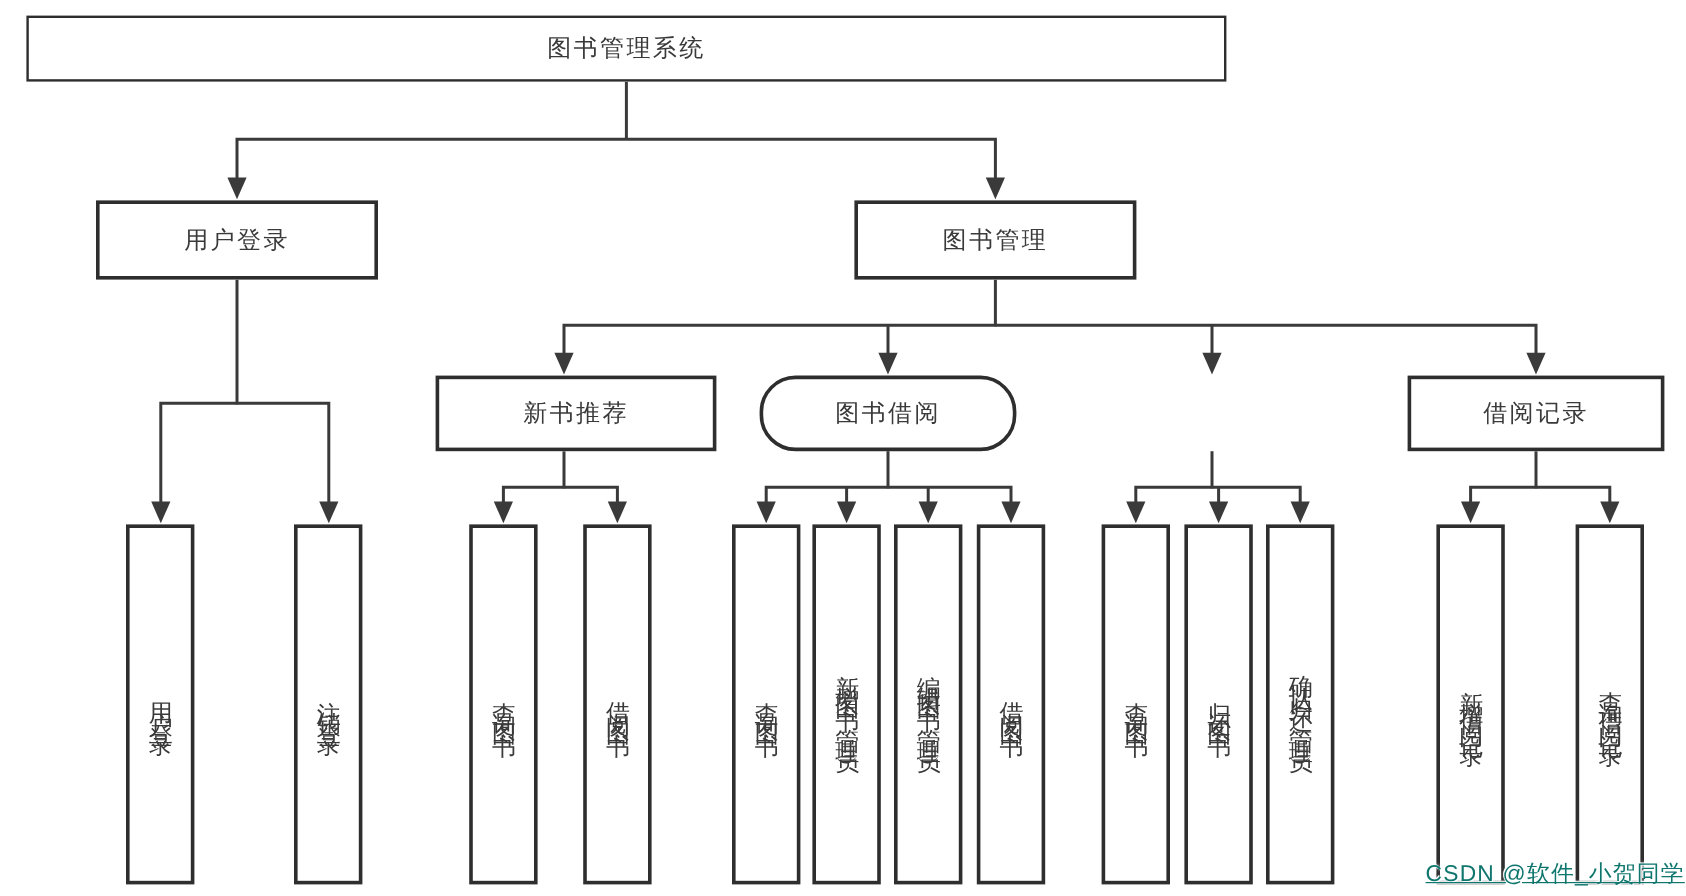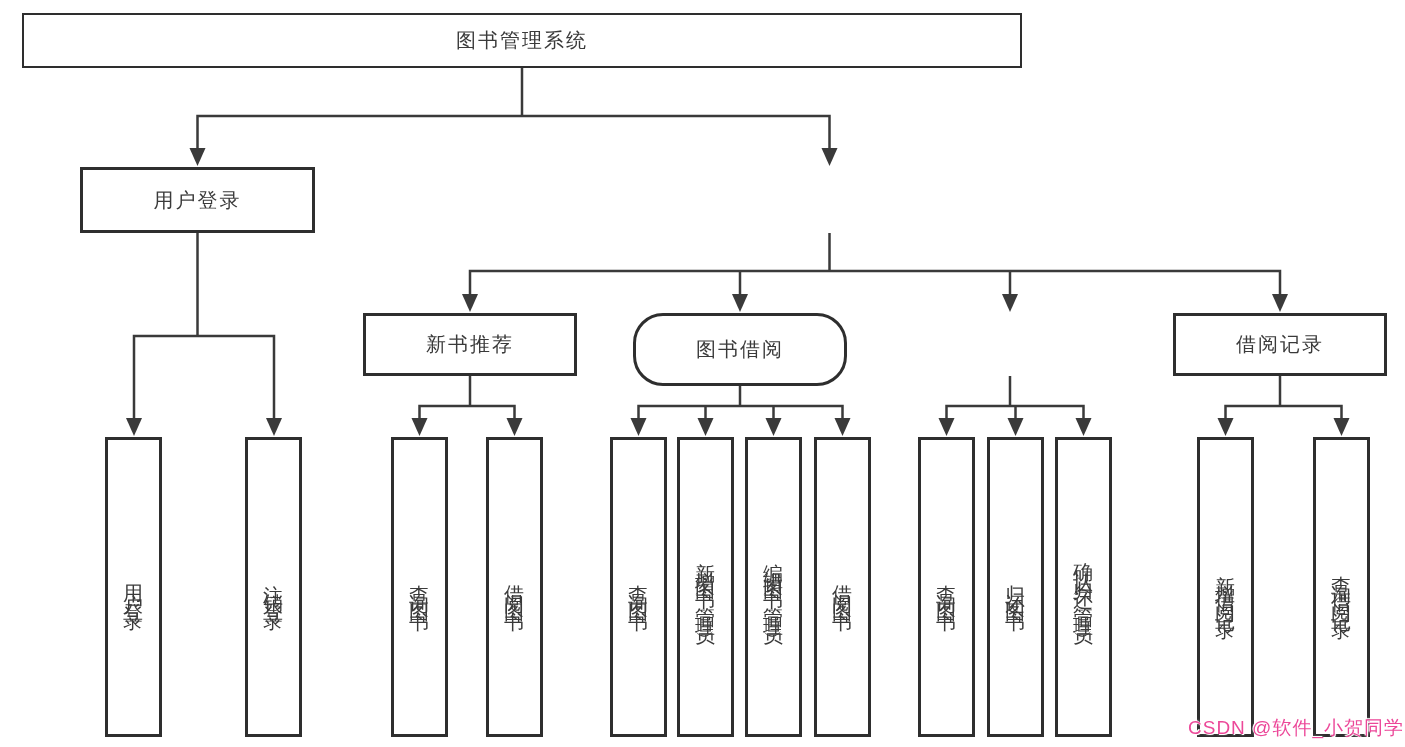--- a/index.html
+++ b/index.html
@@ -36,22 +36,22 @@
     white-space: nowrap;
   }
   .root-box {
     left: 22px; top: 13px; width: 1000px; height: 55px;
     border-width: 2px;
   }
   
   #n-user-login   { left: 80px;  top: 167px; width: 235px; height: 66px; }
   #n-book-mgmt    { left: 712px; top: 167px; width: 235px; height: 66px; }
   
-  #n-new-book     { left: 363px;  top: 313px; width: 214px; height: 63px; }
-  #n-book-borrow  { left: 633px;  top: 313px; width: 214px; height: 73px; border-radius: 30px; }
+  #n-new-book     { left: 363px;  top: 313px; width: 234px; height: 63px; }
+  #n-book-borrow  { left: 633px;  top: 313px; width: 214px; height: 63px; border-radius: 30px; }
   #n-cur-borrow   { left: 903px;  top: 313px; width: 214px; height: 63px; }
   #n-borrow-rec   { left: 1173px; top: 313px; width: 214px; height: 63px; text-align: center; }
   
   .vbox {
     position: absolute;
     top: 437px;
     width: 57px;
     height: 300px;
     background: #ffffff;
     border: 3px solid #2e2e2e;
@@ -80,24 +80,25 @@
   #l-g4c2 { left: 987px; }
   #l-g4c3 { left: 1055px; }
   #l-g5c1 { left: 1197px; }
   #l-g5c2 { left: 1313px; }
   .watermark {
     position: absolute;
     left: 1188px;
     top: 715px;
     font-size: 19px;
     letter-spacing: 1px;
-    color: #ec4899;
+    color: #0f766e;
     text-shadow: 1px 1px 0 #ffffff, -1px -1px 0 #ffffff, 0 0 3px #ffffff;
     white-space: nowrap;
     z-index: 5;
+    text-decoration: underline;
   }
 </style>
 </head>
 <body>
 
 <div class="canvas">
 
   <svg class="connectors" viewBox="0 0 1405 747" xmlns="http://www.w3.org/2000/svg">
     <g stroke="#3a3a3a" stroke-width="2.5" fill="none">
 
@@ -149,20 +150,21 @@
       <polygon points="1007.5,418 1023.5,418 1015.5,436"></polygon>
       <polygon points="1075.5,418 1091.5,418 1083.5,436"></polygon>
       <polygon points="1217.5,418 1233.5,418 1225.5,436"></polygon>
       <polygon points="1333.5,418 1349.5,418 1341.5,436"></polygon>
     </g>
   </svg>
 
   <div class="box root-box">图书管理系统</div>
 
   <div class="box" id="n-user-login">用户登录</div>
+  <div class="box" id="n-book-mgmt">图书管理</div>
 
   <div class="box" id="n-new-book">新书推荐</div>
   <div class="box" id="n-book-borrow">图书借阅</div>
   <div class="box" id="n-borrow-rec">借阅记录</div>
 
   <div class="vbox" id="l-g1c1">
     <span class="vtext">用户登录</span>
   </div>
   <div class="vbox" id="l-g1c2">
     <span class="vtext">注销登录</span>

